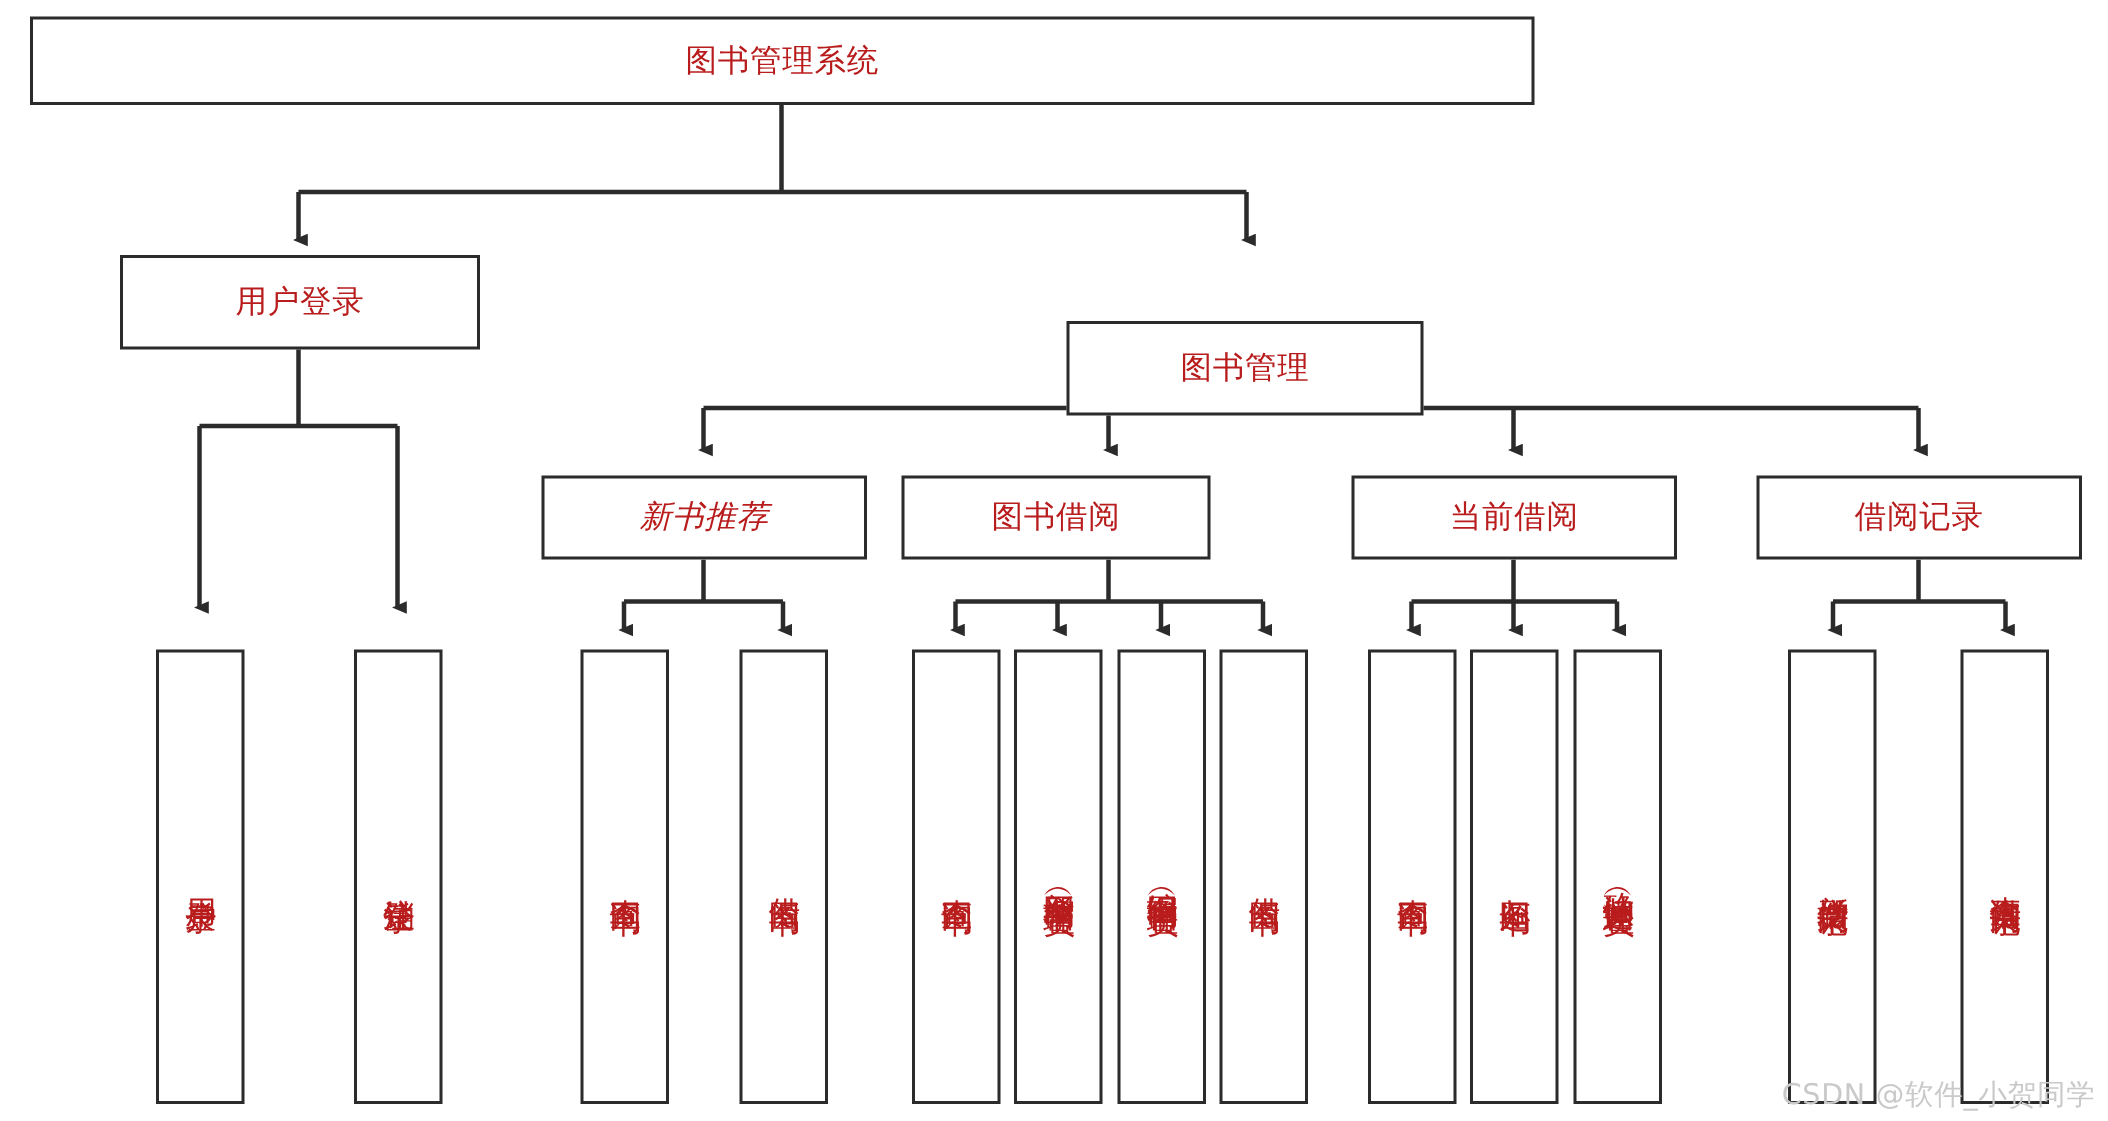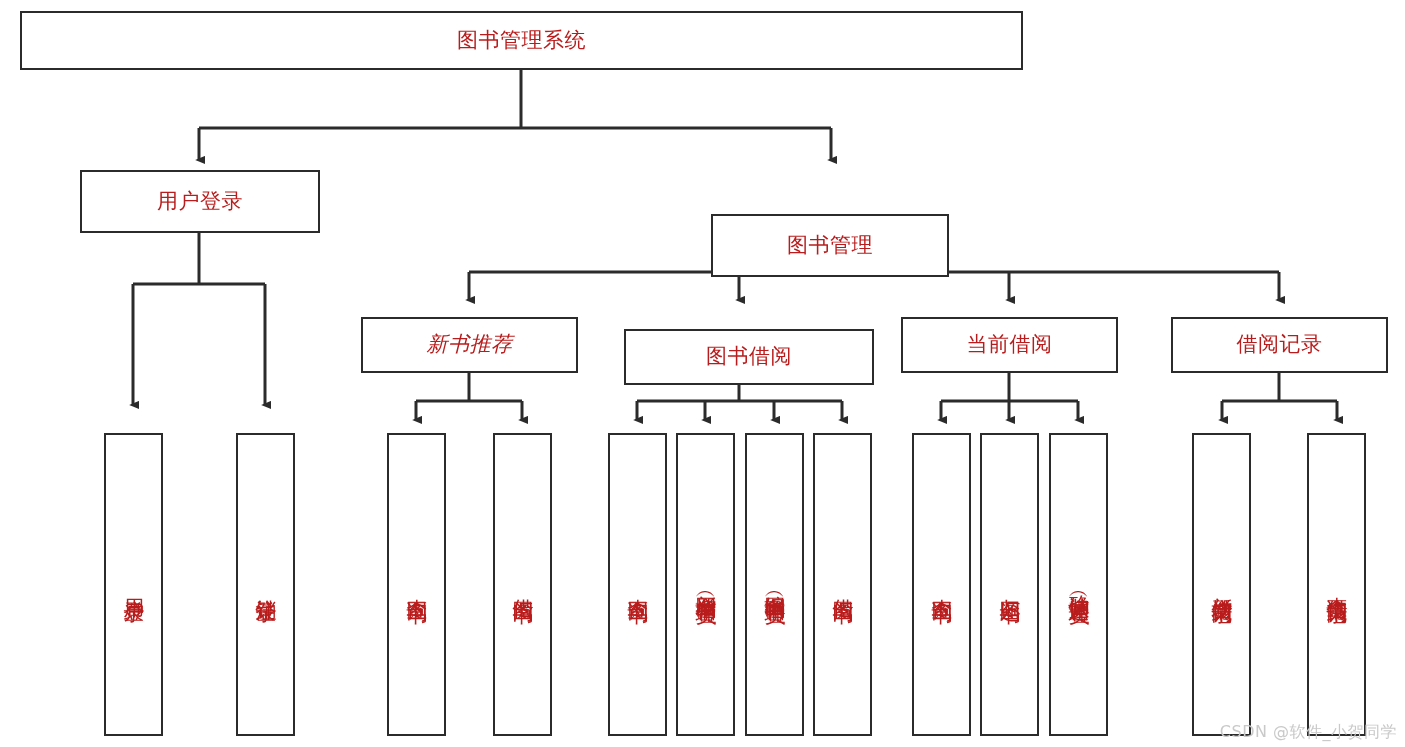--- a/index.html
+++ b/index.html
@@ -59,21 +59,21 @@
     font-size: 21px;
     line-height: 1.28;
     letter-spacing: 1.5px;
     white-space: nowrap;
     text-align: center;
   }
   .watermark {
     position: absolute;
     right: 8px;
     bottom: 4px;
-    font-size: 16px;
+    font-size: 19px;
     color: #c9c9c9;
     white-space: nowrap;
     letter-spacing: 0.5px;
     user-select: none;
   }
 </style>
 </head>
 <body>
 
 <div id="canvas">
@@ -137,21 +137,21 @@
   <div class="node" style="left:80px; top:170px; width:240px; height:63px;">
     <span class="node-label">用户登录</span>
   </div>
   <div class="node" style="left:711px; top:170px; width:238px; height:63px;margin-top:44px;">
     <span class="node-label">图书管理</span>
   </div>
 
   <div class="node" style="left:361px; top:317px; width:217px; height:56px;font-style:italic;">
     <span class="node-label">新书推荐</span>
   </div>
-  <div class="node" style="left:624px; top:317px; width:250px; height:56px;margin-top:12px;">
+  <div class="node" style="left:601px; top:317px; width:206px; height:56px;">
     <span class="node-label">图书借阅</span>
   </div>
   <div class="node" style="left:1171px; top:317px; width:217px; height:56px;">
     <span class="node-label">借阅记录</span>
   </div>
   <div class="node" style="left:901px; top:317px; width:217px; height:56px;">
     <span class="node-label">当前借阅</span>
   </div>
 
   <div class="node leaf" style="left:104px; top:433px; width:59px; height:303px;">

